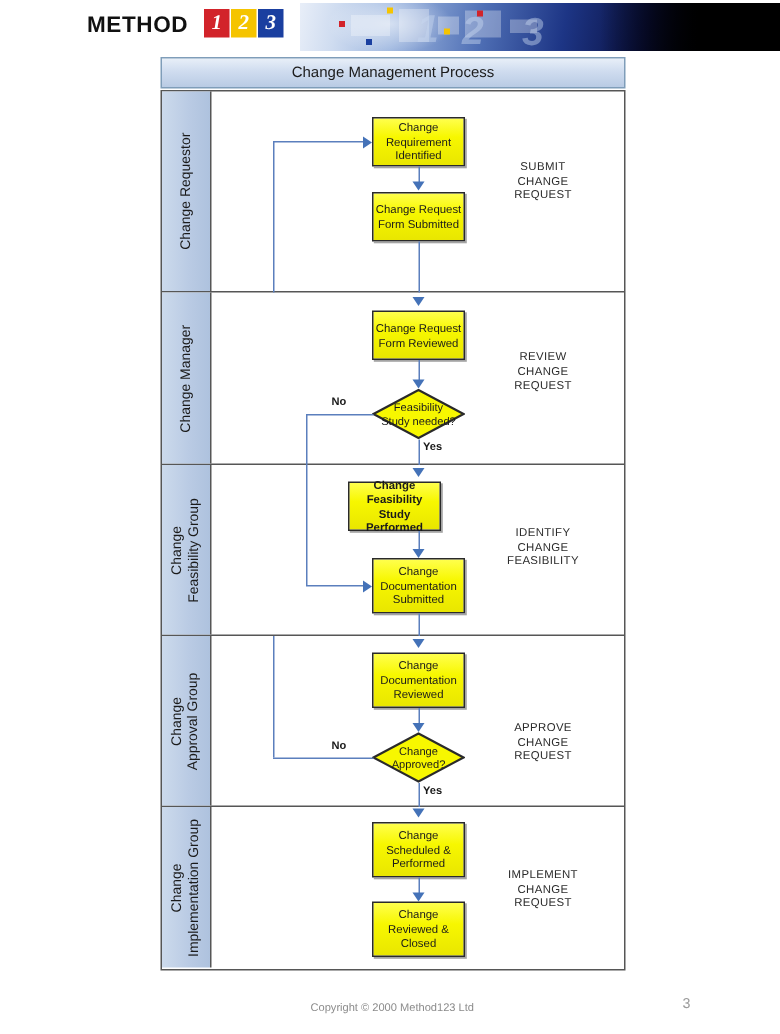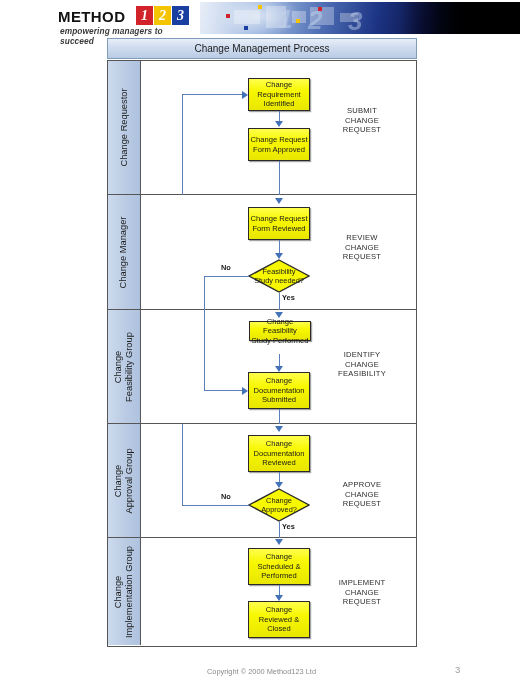--- a/index.html
+++ b/index.html
@@ -270,21 +270,20 @@
     </div>
   </div>
 
   <div id="logo">
     <div class="word">METHOD</div>
     <div class="blocks">
       <div class="blk b1">1</div>
       <div class="blk b2">2</div>
       <div class="blk b3">3</div>
     </div>
-    <div class="tagline">empowering managers to succeed</div>
   </div>
 
   <div id="diagram">
 
     <div id="diagram-title">Change Management Process</div>
 
     <div id="lanes">
 
       <div class="lane" style="top:0px; height:134px;">
         <div class="lane-label">
@@ -296,21 +295,21 @@
             <div>
               <span>Change</span><br>
               <span>Requirement</span><br>
               <span>Identified</span>
             </div>
           </div>
 
           <div class="node" style="left:107px; top:67px; width:62px; height:33px;">
             <div>
               <span>Change Request</span><br>
-              <span>Form Approved</span>
+              <span>Form Submitted</span>
             </div>
           </div>
 
           <div class="conn v" style="left:137.5px; top:50px; height:11px;"></div>
           <div class="arrowhead down" style="left:134px; top:60px;"></div>
 
           <div class="conn v" style="left:137.5px; top:100px; height:34px;"></div>
 
           <div class="conn h" style="left:41px; top:33px; width:62px;"></div>
           <div class="arrowhead right" style="left:101px; top:29.5px;"></div>
@@ -371,21 +370,21 @@
         <div class="lane-label">
           <span>
             <span>Change</span><br>
             <span>Feasibility Group</span>
           </span>
         </div>
         <div class="lane-body">
 
           <div class="arrowhead down" style="left:134px; top:2px;"></div>
 
-          <div class="node" style="left:108px; top:11px; width:62px; height:20px;">
+          <div class="node" style="left:91px; top:11px; width:62px; height:33px;font-weight:bold;">
             <div>
               <span>Change Feasibility</span><br>
               <span>Study Performed</span>
             </div>
           </div>
 
           <div class="conn v" style="left:137.5px; top:44px; height:14px;"></div>
           <div class="arrowhead down" style="left:134px; top:56px;"></div>
 
           <div class="node" style="left:107px; top:62px; width:62px; height:37px;">

